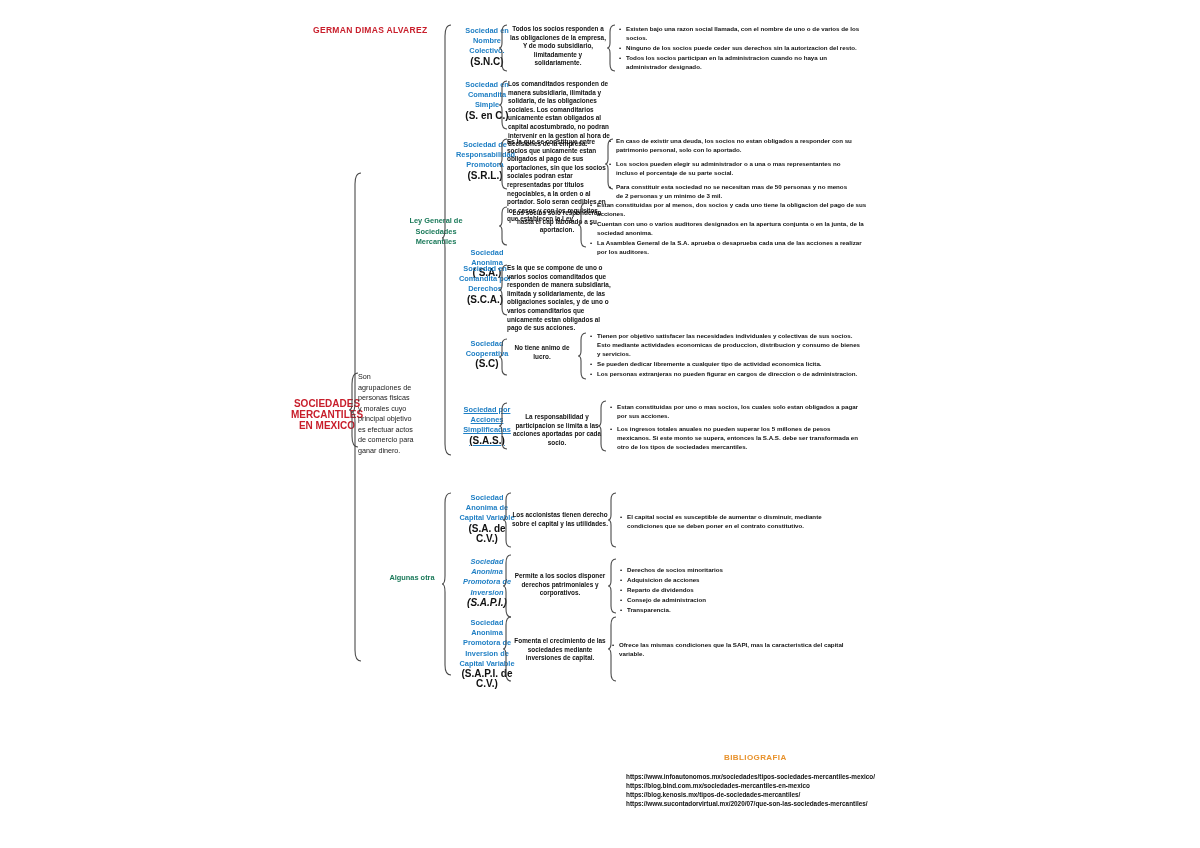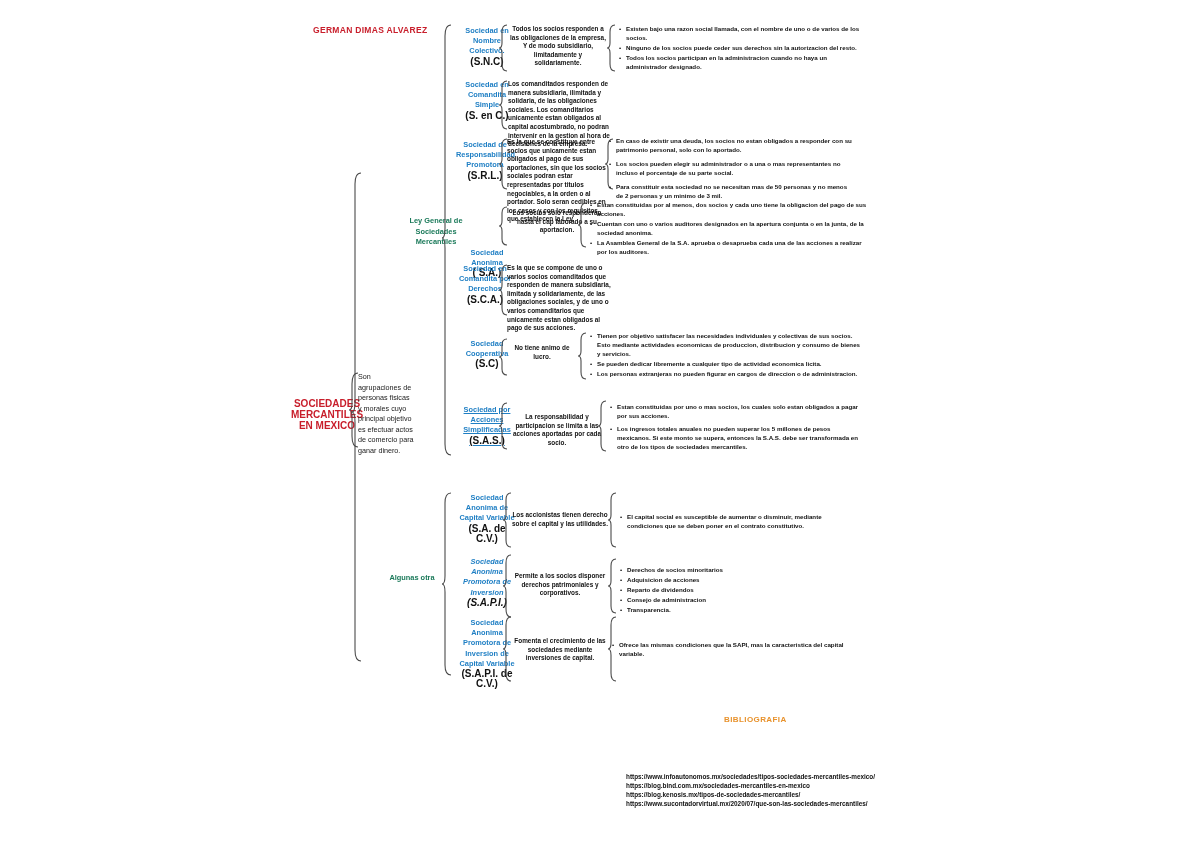--- a/index.html
+++ b/index.html
@@ -335,21 +335,21 @@
   <div class="desc" style="left:512px; top:637px; width:96px;">Fomenta el crecimiento de las sociedades mediante inversiones de capital.</div>
   <div class="brace" style="left:608px; top:616px;">
     <svg width="9" height="66" viewBox="0 0 9 66">
       <path d="M8,1 Q3,1 3,9 L3,27 Q3,33 0,33 Q3,33 3,39 L3,57 Q3,65 8,65" fill="none" stroke="#4a4a4a" stroke-width="1.1"></path>
     </svg>
   </div>
   <ul class="bullets" style="left:619px; top:640px; width:236px; padding-left:0;">
     <li style="padding-left:0;">Ofrece las mismas condiciones que la SAPI, mas la caracteristica del capital variable.</li>
   </ul>
 
-  <div class="biblio-title" style="left:724px; top:715px;text-align:right;">BIBLIOGRAFIA</div>
+  <div class="biblio-title" style="left:724px; top:753px;text-align:right;">BIBLIOGRAFIA</div>
   <div class="biblio-list" style="left:626px; top:772px;">
     <div>https://www.infoautonomos.mx/sociedades/tipos-sociedades-mercantiles-mexico/</div>
     <div>https://blog.bind.com.mx/sociedades-mercantiles-en-mexico</div>
     <div>https://blog.kenosis.mx/tipos-de-sociedades-mercantiles/</div>
     <div>https://www.sucontadorvirtual.mx/2020/07/que-son-las-sociedades-mercantiles/</div>
   </div>
 
 </div>
 
 </body></html>

